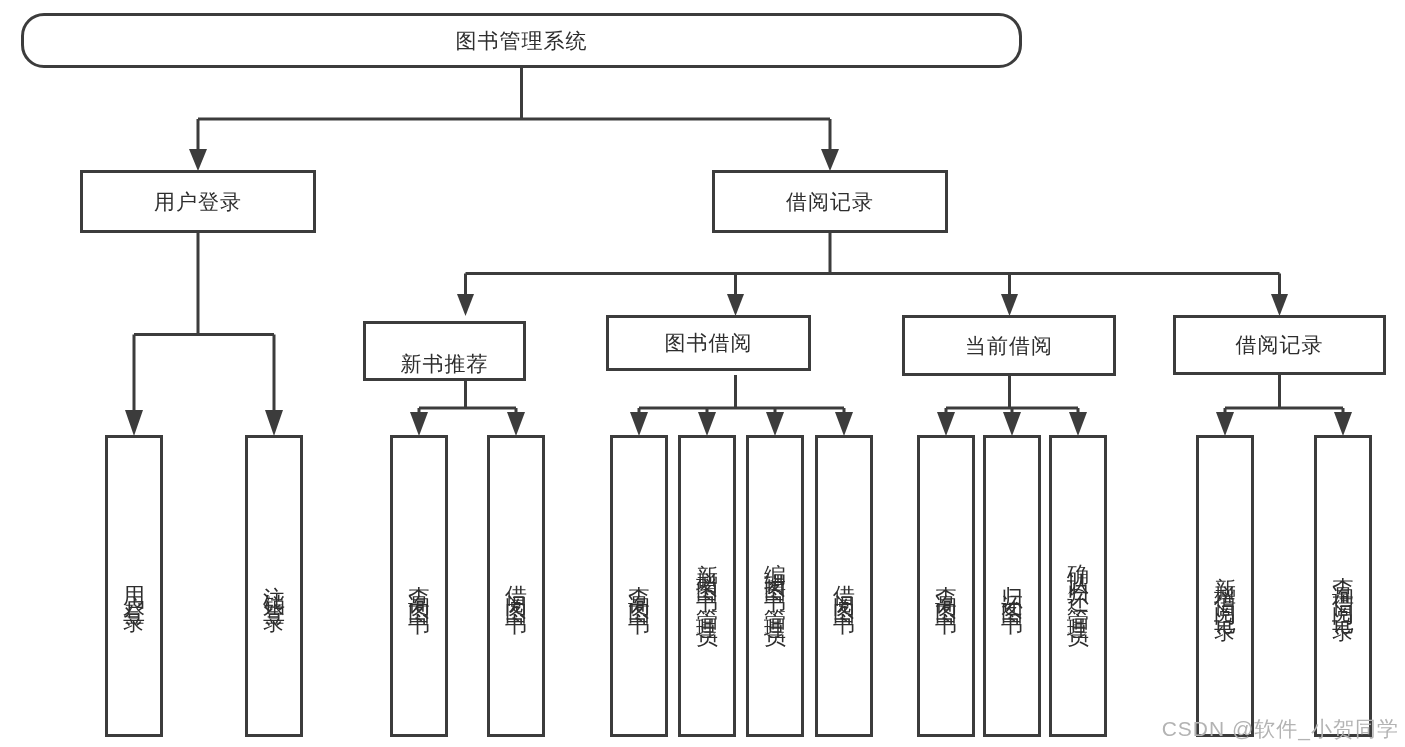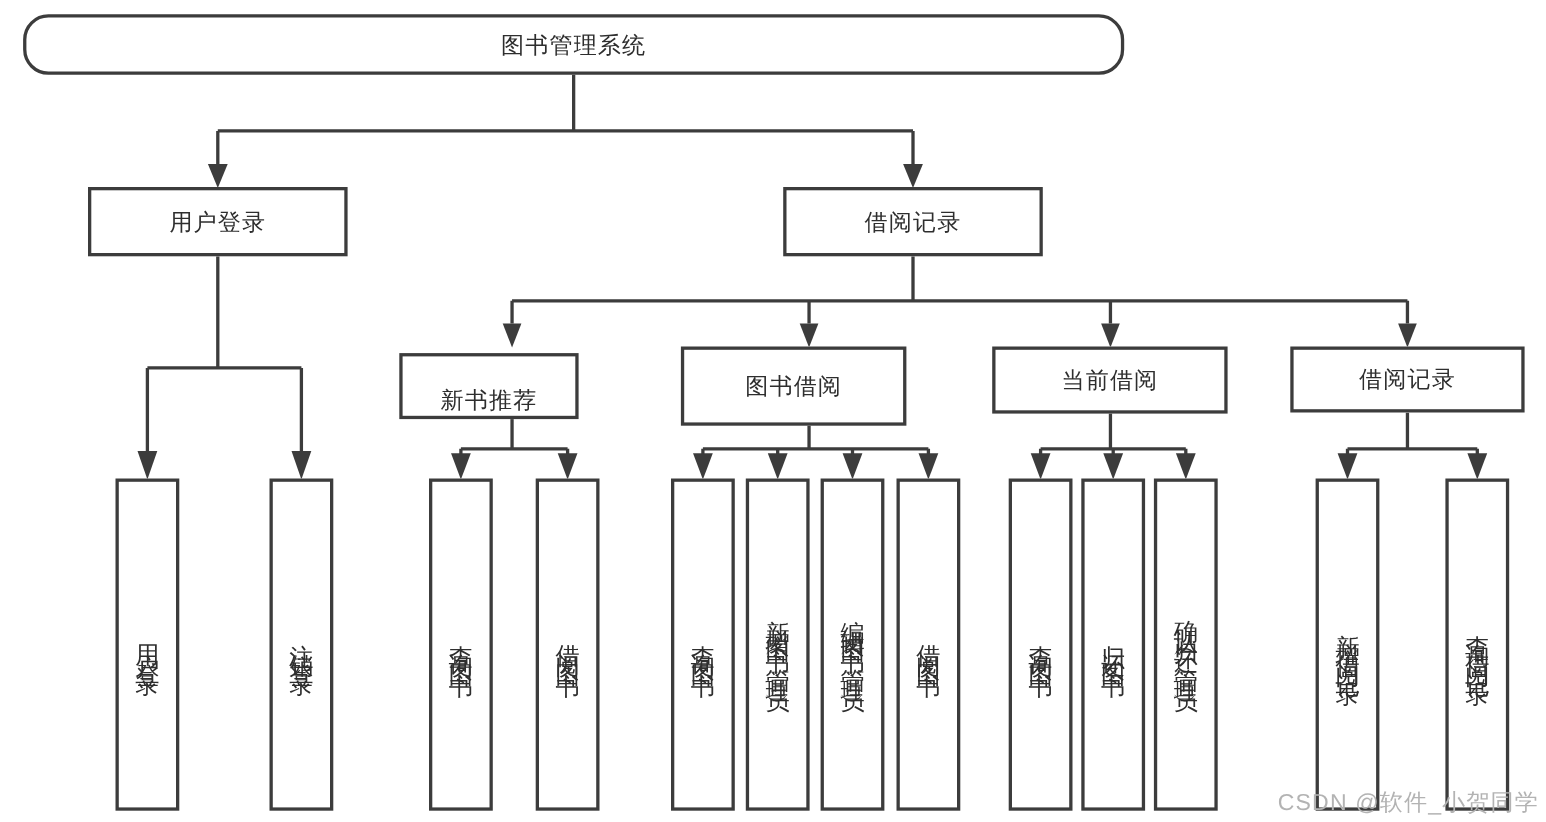--- a/index.html
+++ b/index.html
@@ -34,21 +34,21 @@
     line-height:1;
     white-space:nowrap;
   }
   
   .n-root{left:21px;top:13px;width:1001px;height:55px;border-radius:23px;}
   
   .n-l2a{left:80px;top:170px;width:236px;height:63px;}
   .n-l2b{left:712px;top:170px;width:236px;height:63px;}
   
   .n-l3a{left:363px;top:321px;width:163px;height:60px;align-items:flex-end;}
-  .n-l3b{left:619px;top:315px;width:205px;height:72px;}
+  .n-l3b{left:606px;top:315px;width:205px;height:56px;}
   .n-l3c{left:902px;top:315px;width:214px;height:61px;}
   .n-l3d{left:1173px;top:315px;width:213px;height:60px;}
   
   .leaf{top:435px;width:58px;height:302px;}
   .lf0{left:105px;} .lf1{left:245px;}
   .lf2{left:390px;} .lf3{left:487px;}
   .lf4{left:610px;} .lf5{left:678px;} .lf6{left:746px;} .lf7{left:815px;}
   .lf8{left:917px;} .lf9{left:983px;} .lf10{left:1049px;}
   .lf11{left:1196px;} .lf12{left:1314px;}
   .watermark{

